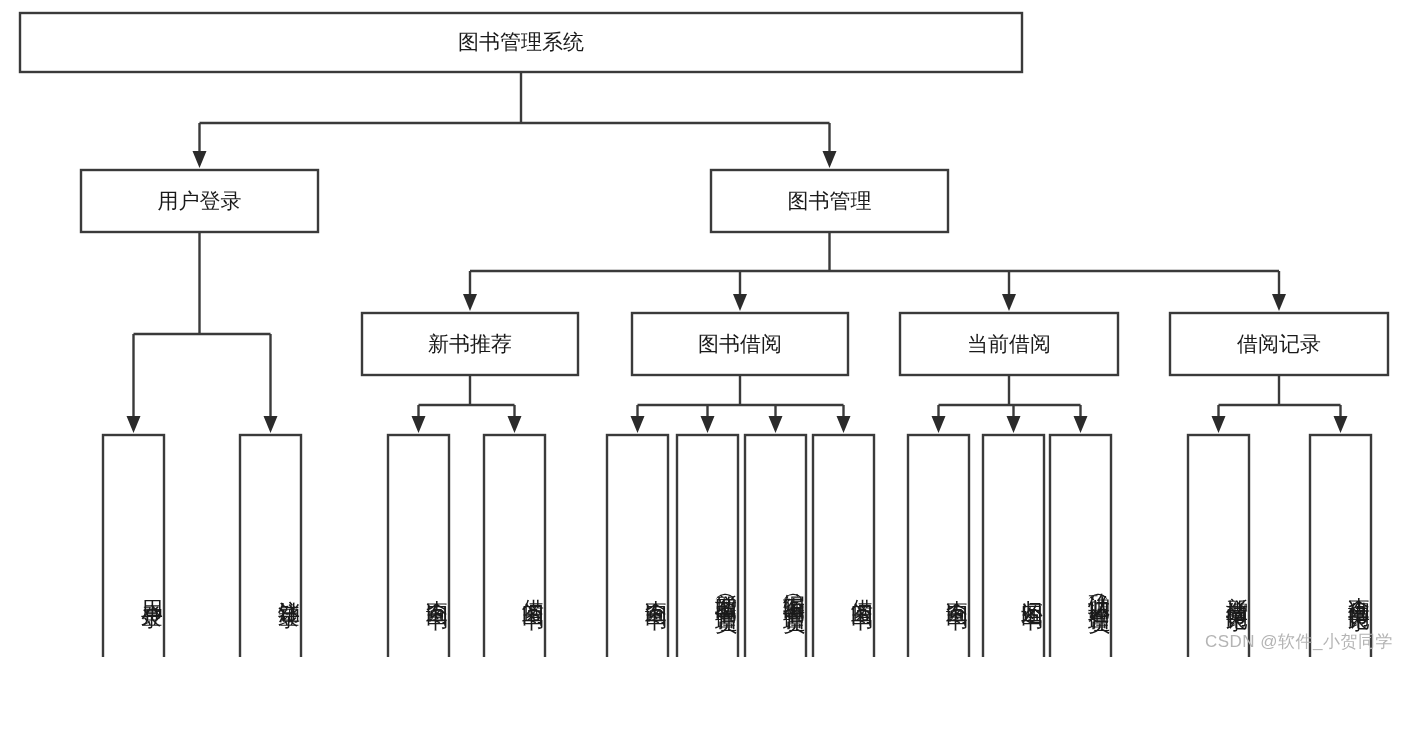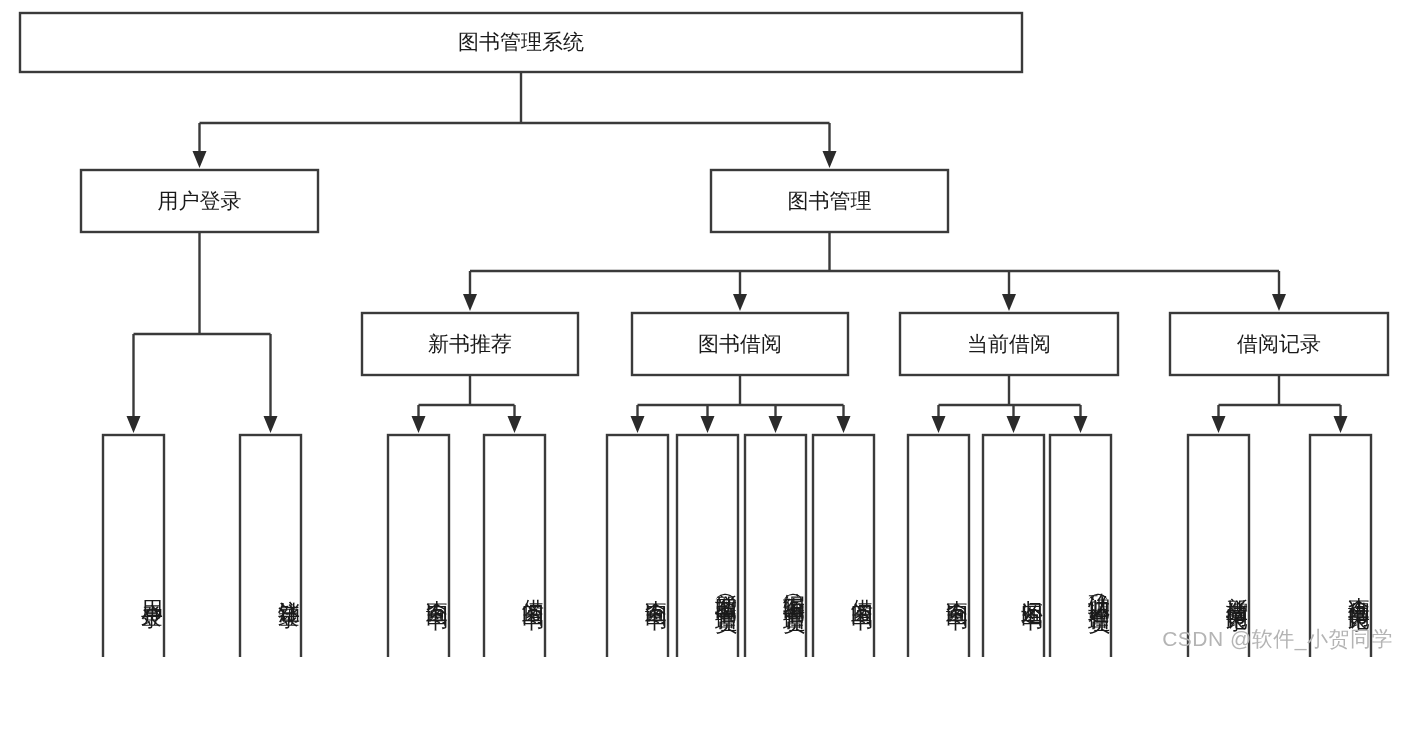--- a/index.html
+++ b/index.html
@@ -63,21 +63,21 @@
     color: #1a1a1a;
     white-space: nowrap;
     pointer-events: none;
     user-select: none;
   }
   .watermark {
     position: absolute;
     right: 12px;
     bottom: 4px;
     font-family: "Liberation Sans", "DejaVu Sans", sans-serif;
-    font-size: 21px;
+    font-size: 17px;
     color: #b4b4b4;
     letter-spacing: 0.5px;
     white-space: nowrap;
   }
 </style>
 </head>
 <body>
 
 <div id="canvas">
 

